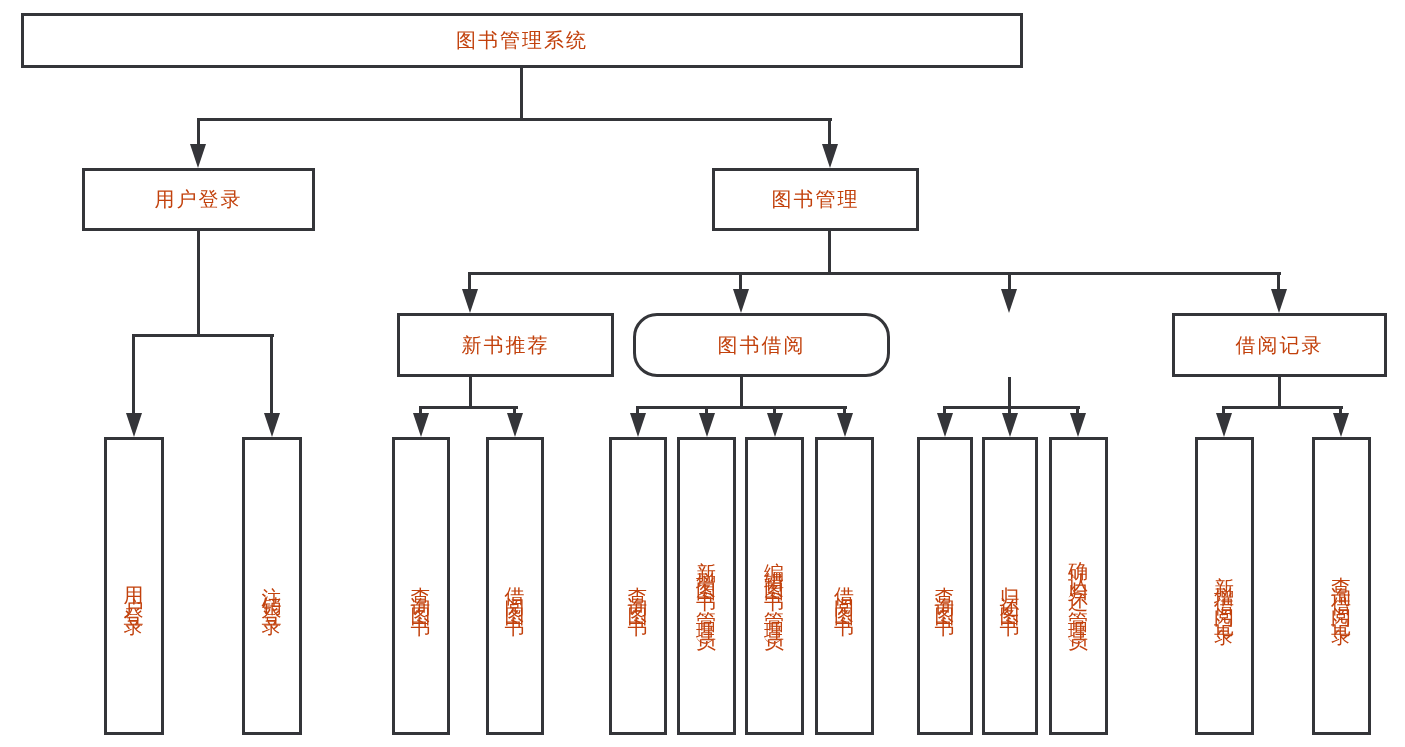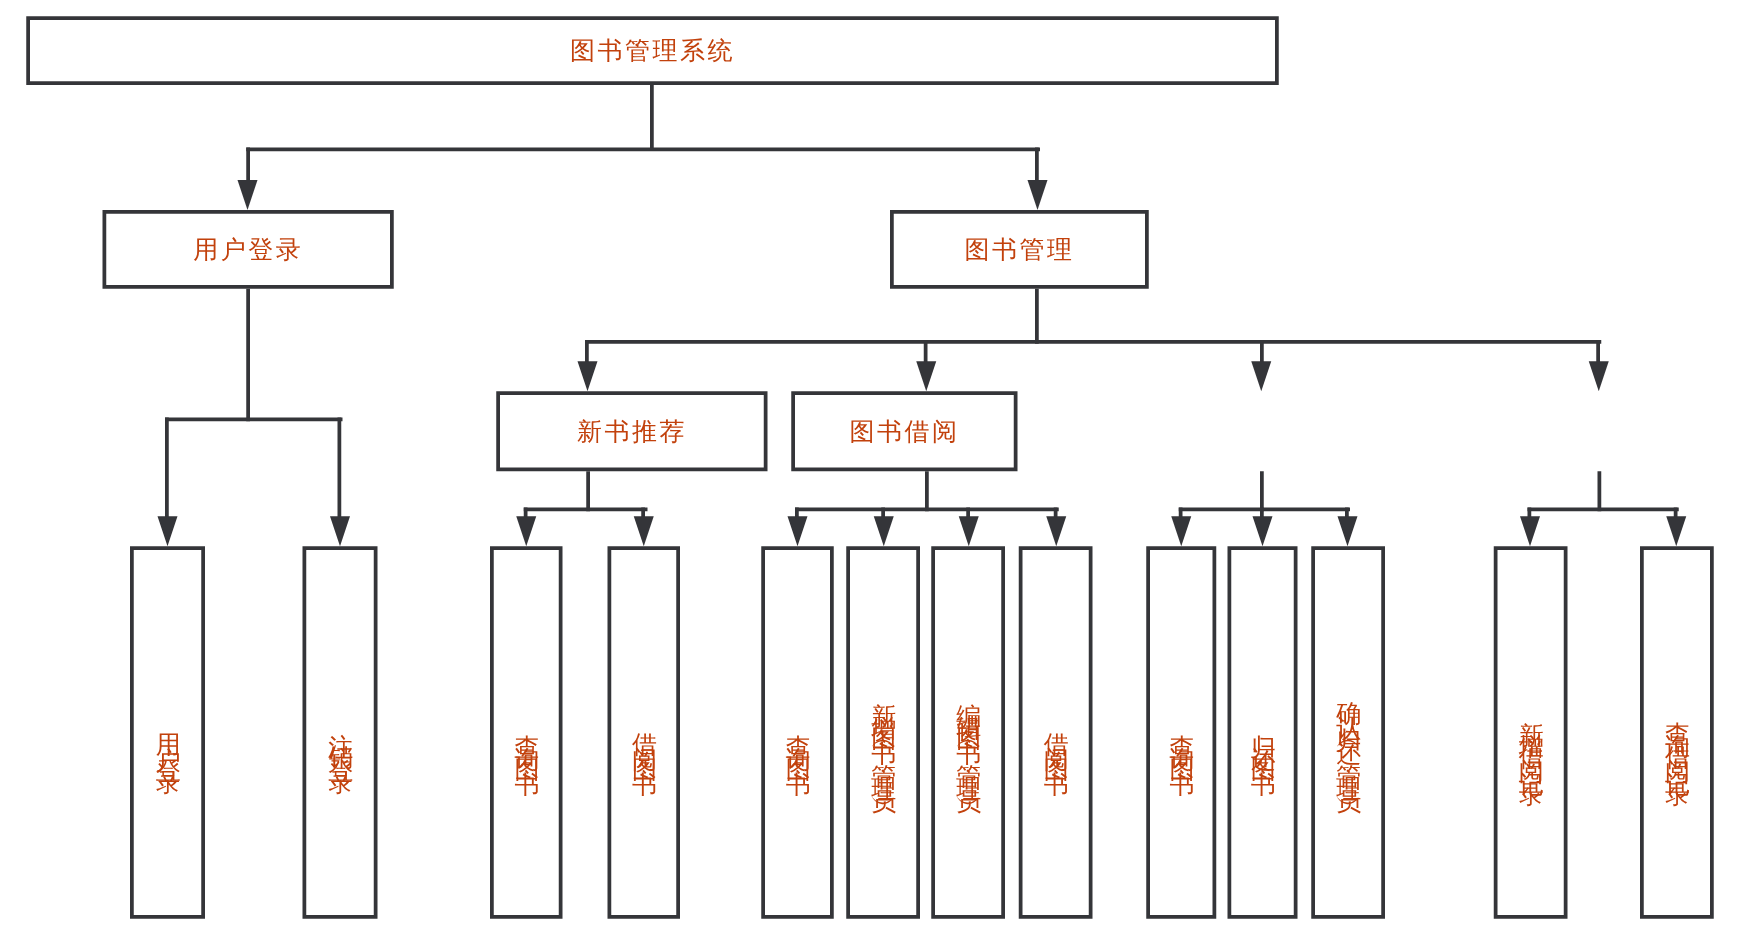--- a/index.html
+++ b/index.html
@@ -86,22 +86,25 @@
   <div class="vl" style="left:739px;top:272px;height:20px;"></div>
   <div class="tri" style="left:733px;top:289px;"></div>
   <div class="vl" style="left:1008px;top:272px;height:20px;"></div>
   <div class="tri" style="left:1001px;top:289px;"></div>
   <div class="vl" style="left:1277px;top:272px;height:20px;"></div>
   <div class="tri" style="left:1271px;top:289px;"></div>
 
   <div class="bx" style="left:380px;top:313px;width:217px;height:64px;margin-left:17px;">
     <span>新书推荐</span>
   </div>
-  <div class="bx" style="left:633px;top:313px;width:181px;height:64px;">
+  <div class="bx" style="left:633px;top:313px;width:257px;height:64px;border-radius:24px;">
     <span>图书借阅</span>
+  </div>
+  <div class="bx" style="left:1172px;top:313px;width:215px;height:64px;">
+    <span>借阅记录</span>
   </div>
 
   <div class="vl" style="left:469px;top:377px;height:32px;"></div>
   <div class="hl" style="left:419px;top:406px;width:99px;"></div>
   <div class="vl" style="left:419px;top:406px;height:10px;"></div>
   <div class="tri" style="left:413px;top:413px;"></div>
   <div class="vl" style="left:513px;top:406px;height:10px;"></div>
   <div class="tri" style="left:507px;top:413px;"></div>
 
   <div class="vl" style="left:740px;top:377px;height:32px;"></div>

